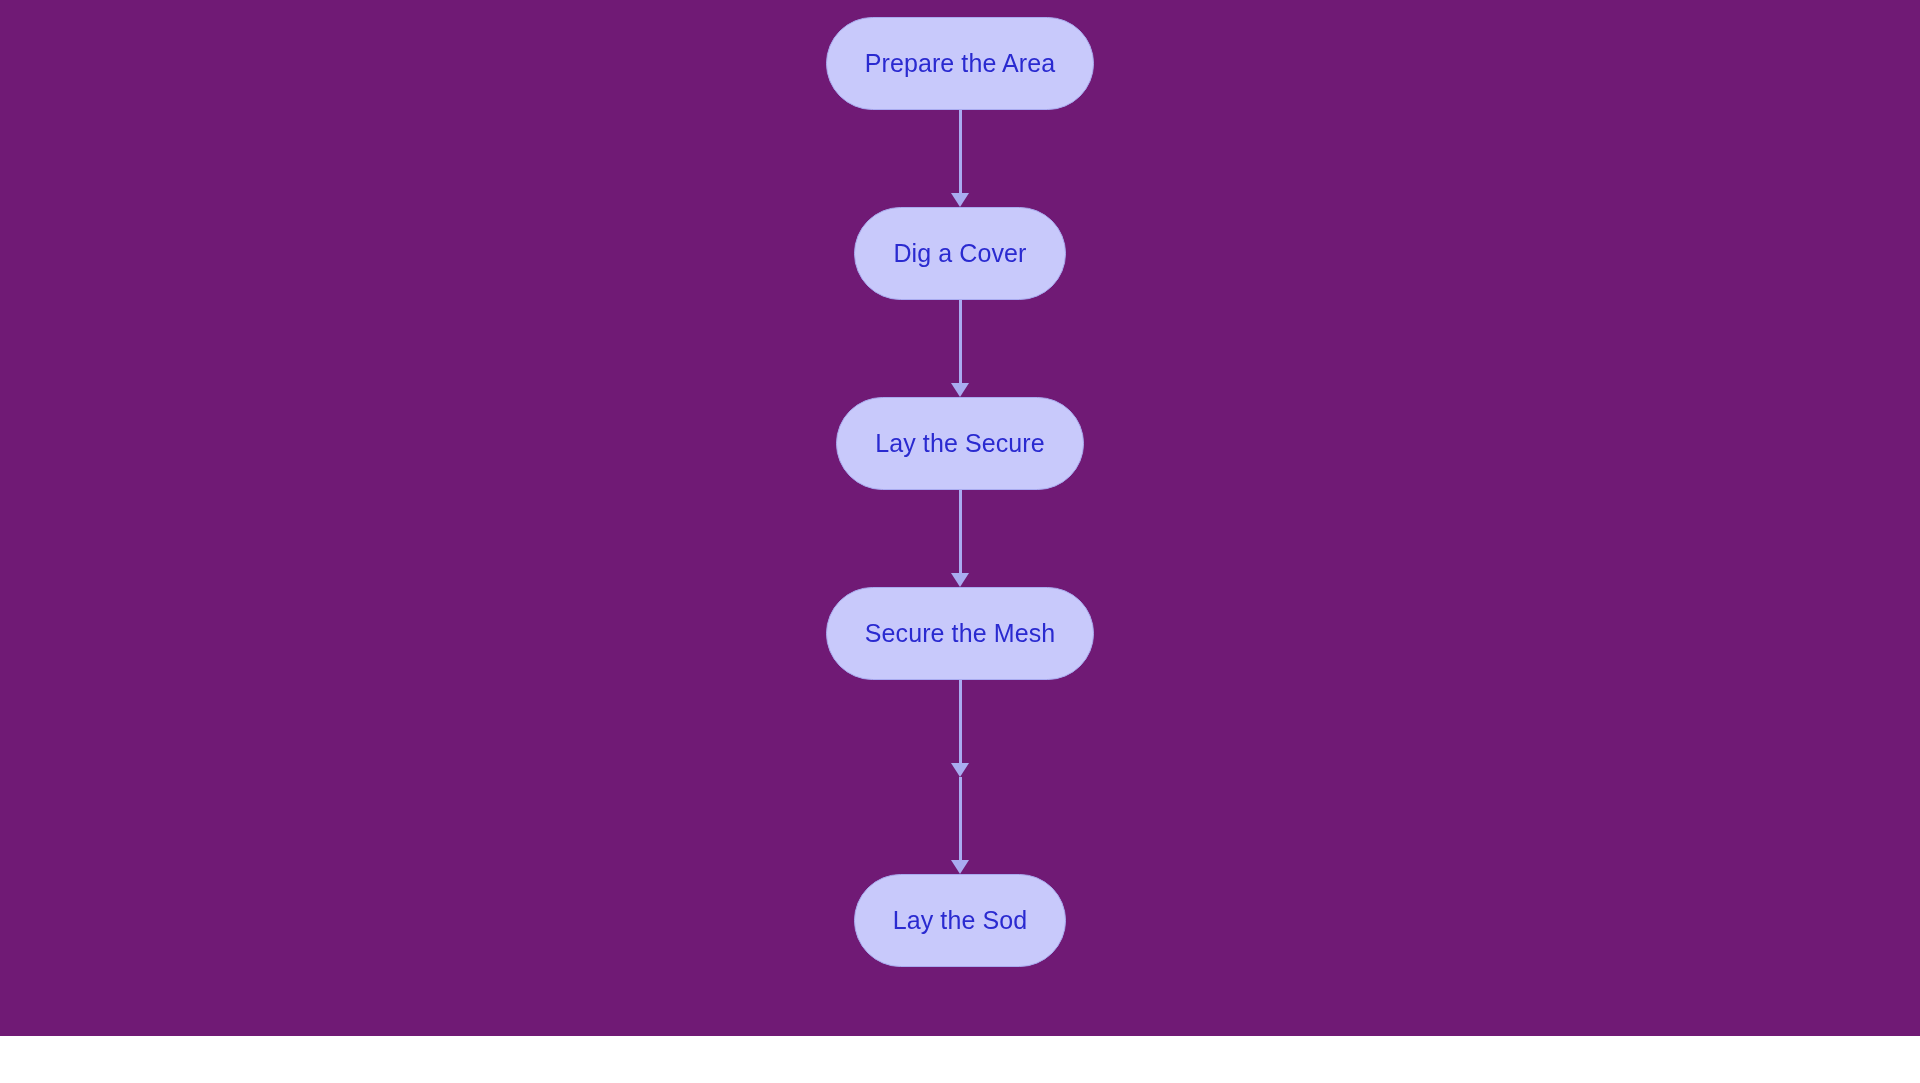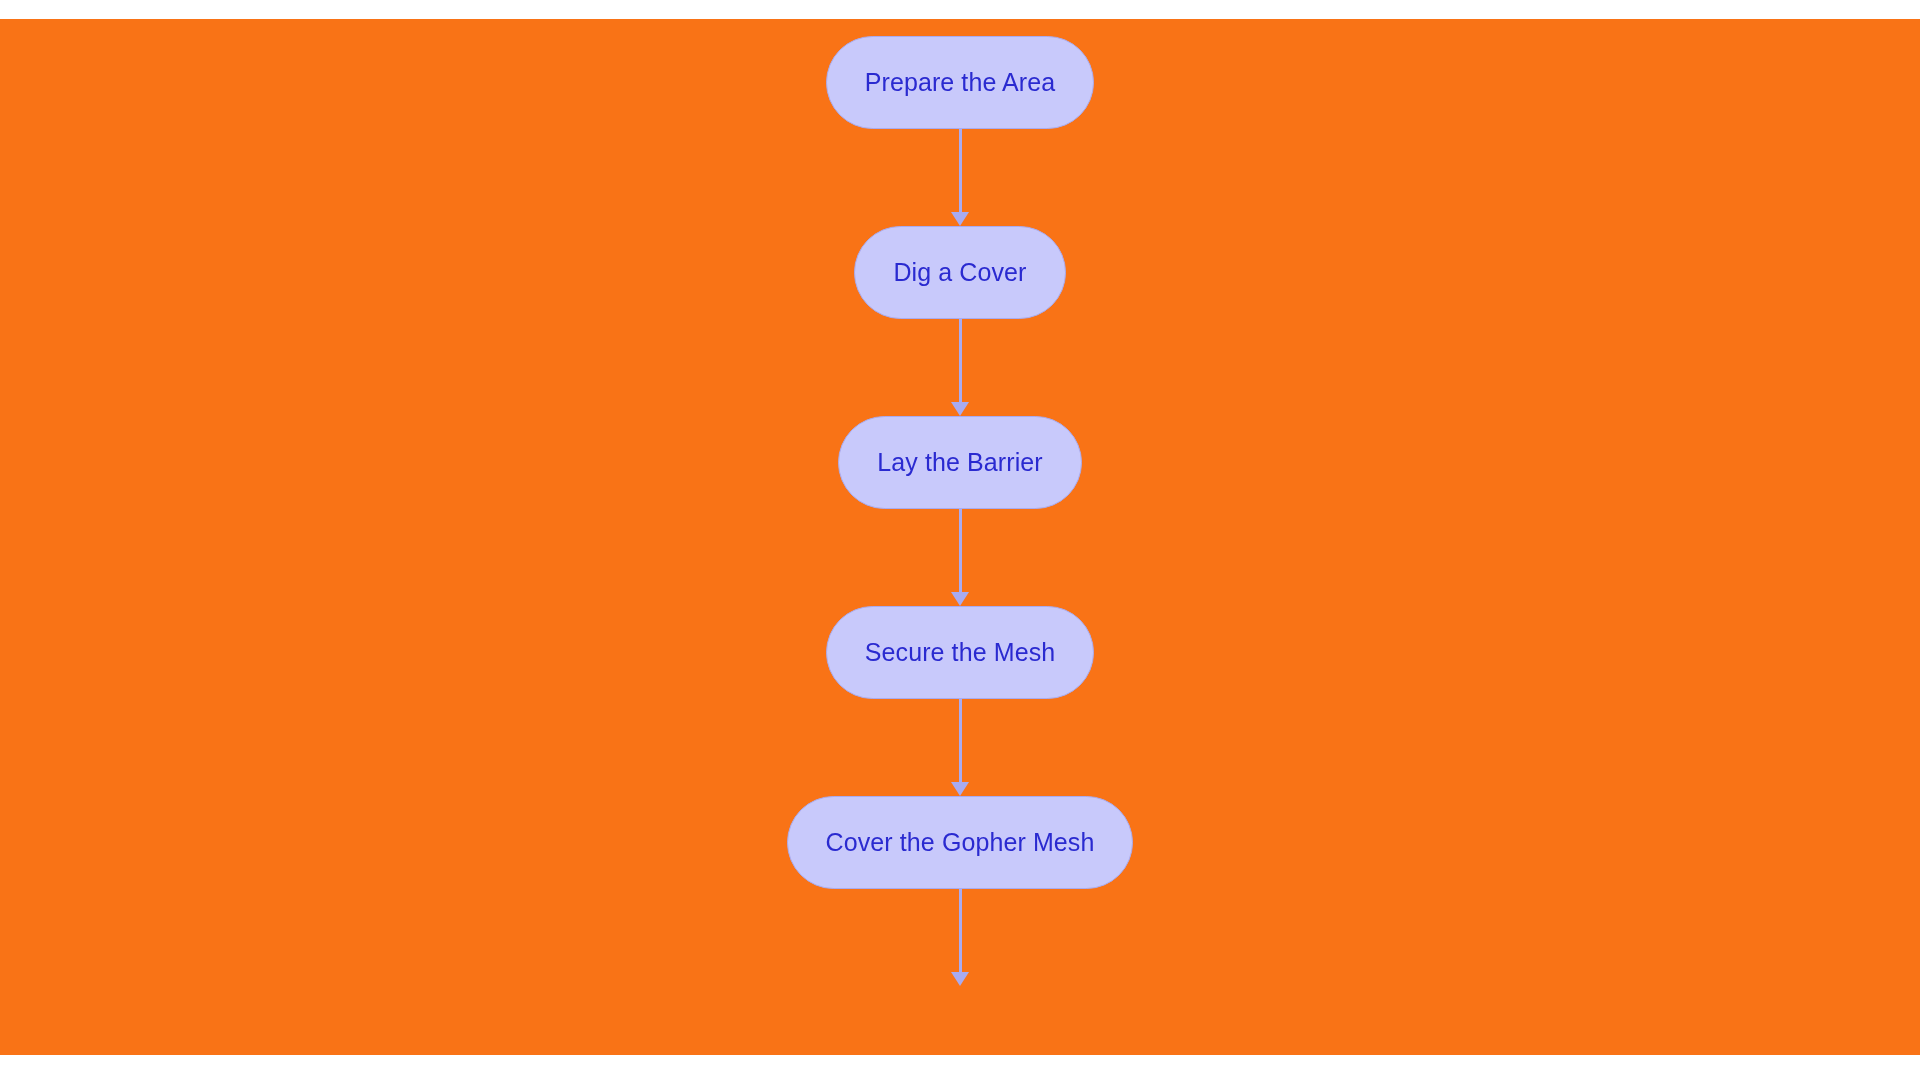--- a/index.html
+++ b/index.html
@@ -12,22 +12,21 @@
     width: 1920px;
     height: 1083px;
     overflow: hidden;
     font-family: "Liberation Sans", sans-serif;
   }
 
   #flowchart-canvas {
     position: relative;
     width: 1920px;
     height: 1036px;
-    background: #f97316;
-    margin-top: 19px;
+    background: #701a75;
   }
 
   .flow-column {
     position: absolute;
     left: 0;
     top: 0;
     width: 1920px;
     height: 1083px;
     display: flex;
     flex-direction: column;
@@ -105,41 +104,41 @@
     <div class="node">
       <span class="node-label">Dig a Cover</span>
     </div>
 
     <div class="connector">
       <span class="connector-line"></span>
       <span class="connector-arrowhead"></span>
     </div>
 
     <div class="node">
-      <span class="node-label">Lay the Barrier</span>
+      <span class="node-label">Lay the Secure</span>
     </div>
 
     <div class="connector">
       <span class="connector-line"></span>
       <span class="connector-arrowhead"></span>
     </div>
 
     <div class="node">
       <span class="node-label">Secure the Mesh</span>
     </div>
 
     <div class="connector">
       <span class="connector-line"></span>
       <span class="connector-arrowhead"></span>
     </div>
 
-    <div class="node">
-      <span class="node-label">Cover the Gopher Mesh</span>
-    </div>
 
     <div class="connector">
       <span class="connector-line"></span>
       <span class="connector-arrowhead"></span>
     </div>
 
+    <div class="node">
+      <span class="node-label">Lay the Sod</span>
+    </div>
 
   </div>
 </div>
 
 </body></html>

